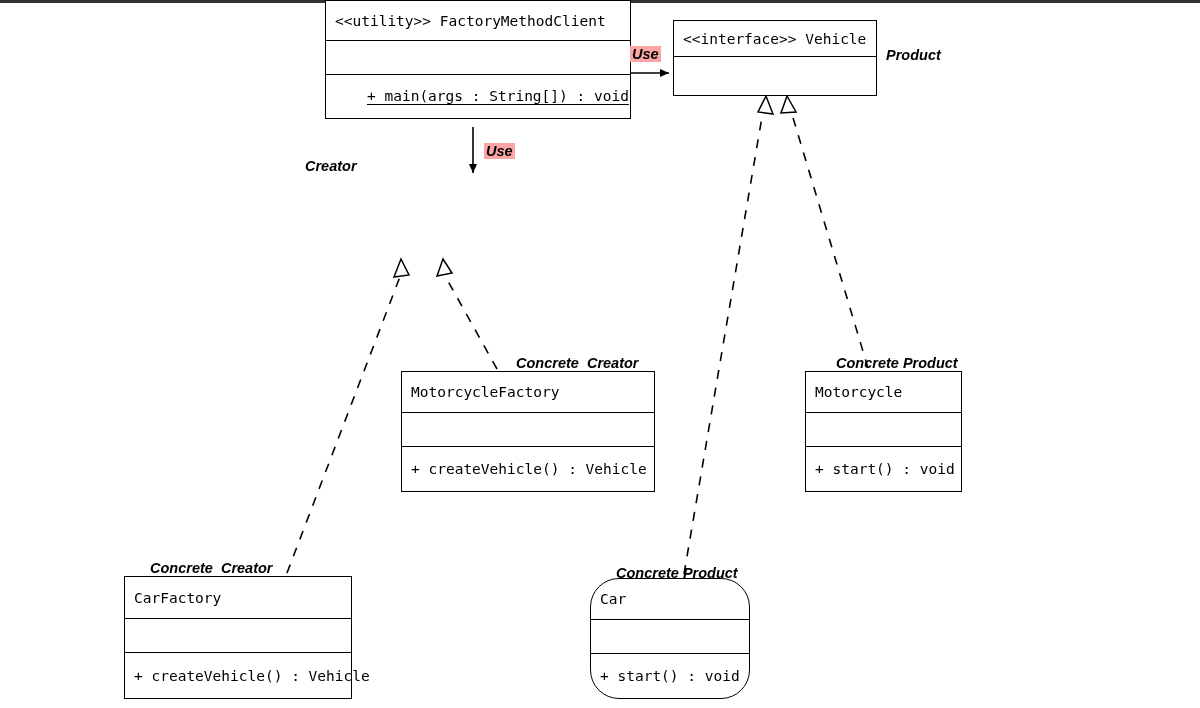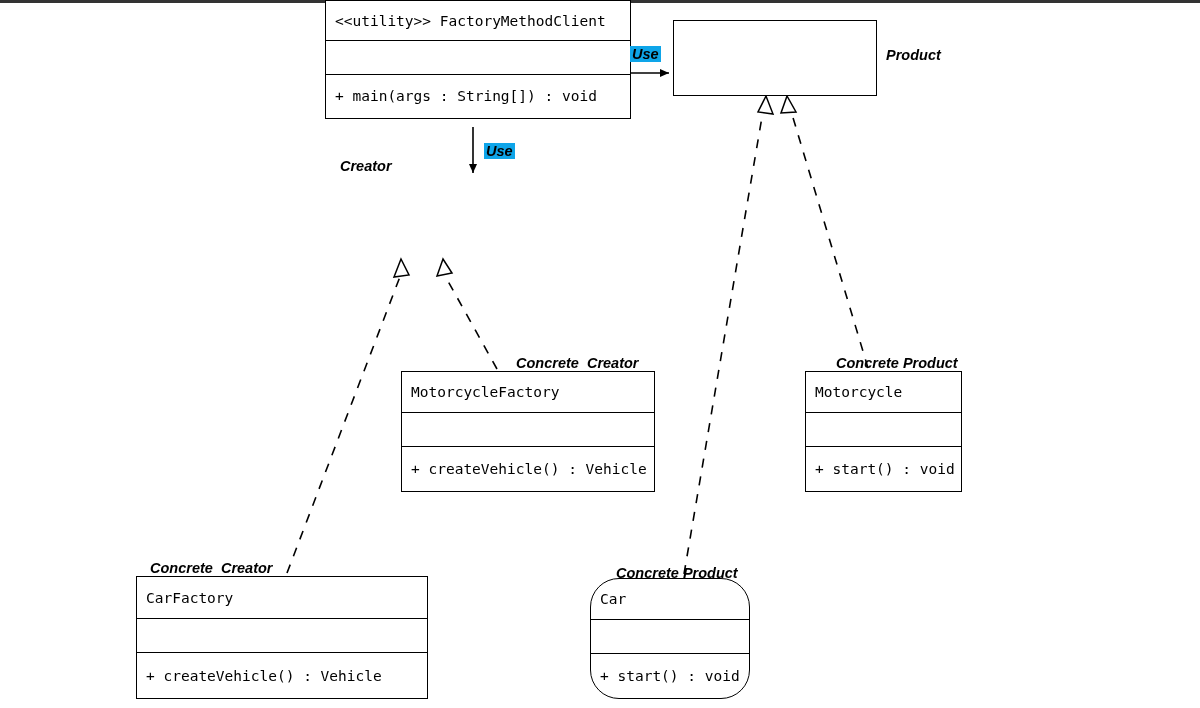--- a/index.html
+++ b/index.html
@@ -39,42 +39,44 @@
     font-size: 14.5px;
     color: #000000;
     white-space: pre;
     letter-spacing: 0px;
   }
   .compartment.last {
     border-bottom: none;
   }
   .compartment.empty { }
   .underlined {
+    text-decoration: underline;
     text-underline-offset: 3px;
+    margin-left: 32px;
   }
   .role-label {
     position: absolute;
     font-family: "Liberation Sans", sans-serif;
     font-size: 14.5px;
     font-weight: bold;
     font-style: italic;
     color: #000000;
     white-space: pre;
     z-index: 9;
   }
   .edge-label {
     position: absolute;
     font-family: "Liberation Sans", sans-serif;
     font-size: 14.5px;
     font-weight: bold;
     font-style: italic;
     color: #000000;
     white-space: pre;
     z-index: 9;
-    background: #0ea5e9;
+    background: #fca5a5;
     padding: 0 2px;
   }
   svg.wires {
     position: absolute;
     left: 0; top: 0;
     width: 1200px;
     height: 708px;
     z-index: 2;
     pointer-events: none;
   }
@@ -109,55 +111,56 @@
     <line x1="868" y1="368" x2="791" y2="111" stroke="#000000" stroke-width="1.6" stroke-dasharray="9,9"></line>
     <polygon points="787,96 781,113 796,112" fill="#ffffff" stroke="#000000" stroke-width="1.5"></polygon>
   </svg>
 
   <div class="edge-label" style="left:630px; top:46px;">Use</div>
 
   <div class="edge-label" style="left:484px; top:143px;">Use</div>
 
   <div class="role-label" style="left:886px; top:47px;">Product</div>
 
-  <div class="role-label" style="left:340px; top:158px;">Creator</div>
+  <div class="role-label" style="left:305px; top:158px;">Creator</div>
 
   <div class="role-label" style="left:516px; top:355px;">Concrete  Creator</div>
 
   <div class="role-label" style="left:836px; top:355px;">Concrete Product</div>
 
   <div class="role-label" style="left:150px; top:560px;">Concrete  Creator</div>
 
   <div class="role-label" style="left:616px; top:565px;">Concrete Product</div>
 
   <div class="uml-box" style="left:325px; top:0; width:306px; height:119px;">
     <div class="compartment" style="height:40px;">&lt;&lt;utility&gt;&gt; FactoryMethodClient</div>
     <div class="compartment empty" style="height:34px;"></div>
     <div class="compartment last" style="height:42px;">
       <span class="underlined">+ main(args : String[]) : void</span>
     </div>
   </div>
 
   <div class="uml-box" style="left:673px; top:20px; width:204px; height:76px;">
+    <div class="compartment" style="height:36px;">&lt;&lt;interface&gt;&gt; Vehicle</div>
   </div>
 
 
   <div class="uml-box" style="left:401px; top:371px; width:254px; height:121px;text-align:right;">
     <div class="compartment" style="height:41px;">MotorcycleFactory</div>
     <div class="compartment empty" style="height:34px;"></div>
     <div class="compartment last" style="height:44px;">+ createVehicle() : Vehicle</div>
   </div>
 
   <div class="uml-box" style="left:805px; top:371px; width:157px; height:121px;">
     <div class="compartment" style="height:41px;text-align:right;">Motorcycle</div>
     <div class="compartment empty" style="height:34px;"></div>
     <div class="compartment last" style="height:44px;">+ start() : void</div>
   </div>
 
-  <div class="uml-box" style="left:136px; top:576px; width:292px; height:123px;">
+  <div class="uml-box" style="left:124px; top:576px; width:228px; height:123px;">
     <div class="compartment" style="height:42px;">CarFactory</div>
     <div class="compartment empty" style="height:34px;"></div>
     <div class="compartment last" style="height:45px;">+ createVehicle() : Vehicle</div>
   </div>
 
   <div class="uml-box" style="left:590px; top:578px; width:160px; height:121px;border-radius:29px;">
     <div class="compartment" style="height:41px;">Car</div>
     <div class="compartment empty" style="height:34px;"></div>
     <div class="compartment last" style="height:44px;">+ start() : void</div>
   </div>

